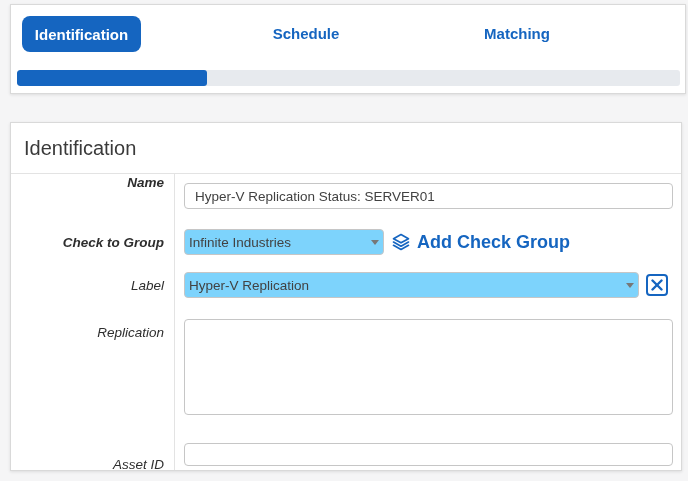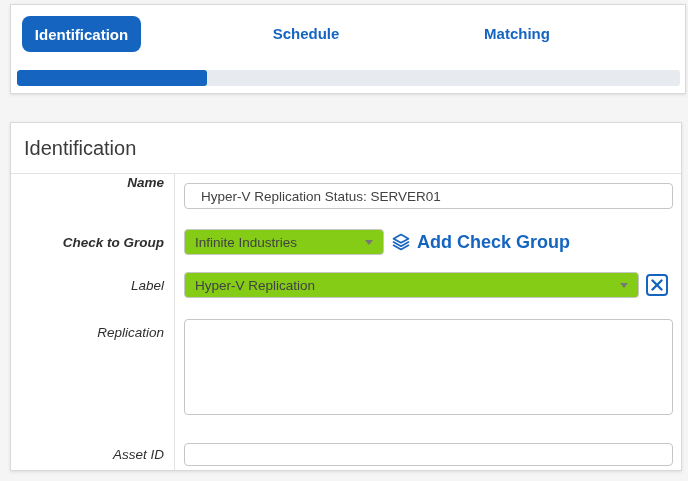--- a/index.html
+++ b/index.html
@@ -31,48 +31,48 @@
                  color:#3a3a3a; border-bottom:1px solid var(--line); }
   .form-body { position:absolute; left:0; top:51px; right:0; bottom:0; }
   .v-divider { position:absolute; left:163px; top:0; bottom:0; width:0;
                border-left:1px solid var(--line); }
 
   .f-label { position:absolute; left:0; width:153px; text-align:right;
              font-style:italic; font-size:13.5px; color:#2e2e2e; }
   .f-label.bold { font-weight:bold; }
 
   .text-input { position:absolute; border:1px solid var(--input-border); border-radius:4px;
-                padding:0 16px; font-size:13.5px; color:#424242; background:#fff;
+                padding:0 10px; font-size:13.5px; color:#424242; background:#fff;
                 font-family:"Liberation Sans", sans-serif; outline:none; }
   textarea.text-input { padding:8px 10px; resize:none; }
 
   .select { position:absolute; height:26px; border:1px solid var(--input-border);
-            border-radius:4px; background:#84cc16; display:flex; align-items:center;
-            justify-content:space-between; padding:0 10px; font-size:13.5px;
+            border-radius:4px; background:#7dd3fc; display:flex; align-items:center;
+            justify-content:space-between; padding:0 4px; font-size:13.5px;
             color:#424242; cursor:pointer; }
   .select .caret { width:0; height:0; border-left:4px solid transparent;
                    border-right:4px solid transparent; border-top:5px solid #777; }
 
   #name-input   { left:173px; top:9px;  width:489px; height:26px; }
   #name-label   { top:1px; }
   #group-select { left:173px; top:55px; width:200px; }
   #group-label  { top:61px; }
   #add-check-group { position:absolute; left:380px; top:57px; height:22px;
                      display:flex; align-items:center; gap:6px; color:var(--accent);
                      font-weight:bold; font-size:18px; cursor:pointer; text-decoration:none; }
   #label-select { left:173px; top:98px; width:455px; }
   #label-label  { top:104px; }
   #clear-label-btn { position:absolute; left:635px; top:100px; width:22px; height:22px;
                      border:2px solid var(--accent); border-radius:4px; background:#fff;
                      display:flex; align-items:center; justify-content:center; cursor:pointer;
                      padding:0; }
   #description-textarea { left:173px; top:145px; width:489px; height:96px; }
   #description-label    { top:151px; }
   #asset-id-input { left:173px; top:269px; width:489px; height:23px; }
-  #asset-id-label { top:273px; }
+  #asset-id-label { top:283px; }
 </style>
 </head>
 <body>
 
 <div class="screen">
 
   <div class="card" id="wizard-card">
     <div class="tab-pill">Identification</div>
     <div class="tab-link" id="tab-schedule">Schedule</div>
     <div class="tab-link" id="tab-matching">Matching</div>

